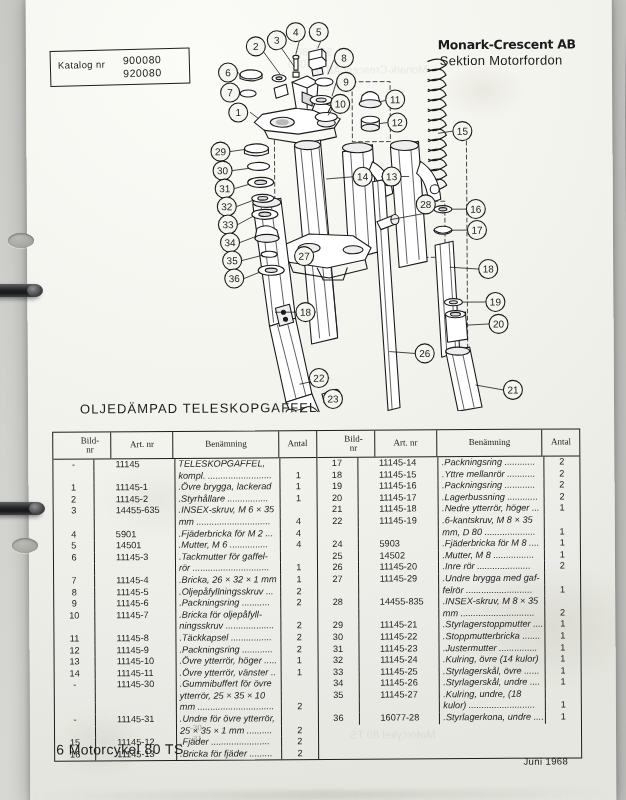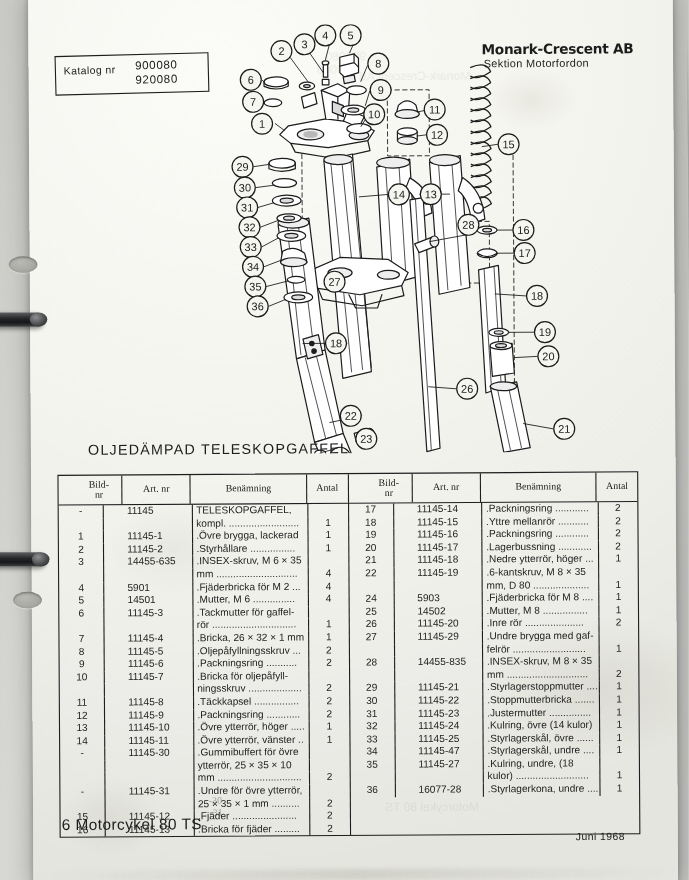--- a/index.html
+++ b/index.html
@@ -57,21 +57,21 @@
     border:1.6px solid #1d1d1d;transform:rotate(-1.1deg);
     background:rgba(255,255,255,.12);}
   #katalog-box .kl{position:absolute;left:7px;top:8px;font-size:9.5px;letter-spacing:.4px;}
   #katalog-box .kn{position:absolute;left:72px;font-size:10.5px;letter-spacing:.6px;}
   #katalog-box .kn1{top:4px;} #katalog-box .kn2{top:17px;}
 
   
   #company{position:absolute;right:36px;top:44px;text-align:left;}
   #company .cname{font-size:12.5px;font-weight:bold;letter-spacing:-.3px;
     font-family:"DejaVu Sans",sans-serif;}
-  #company .cdept{font-size:10px;letter-spacing:.3px;margin-top:1px;margin-left:2px;}
+  #company .cdept{font-size:13px;letter-spacing:.3px;margin-top:1px;margin-left:2px;}
 
   
   #diagram{position:absolute;left:150px;top:28px;width:390px;height:390px;}
   #diagram svg{display:block;}
 
   
   #section-title{position:absolute;left:52px;top:406px;font-size:13px;
     letter-spacing:1.1px;font-weight:500;}
 
   
@@ -85,21 +85,21 @@
     border-right:1px solid #1e1e1e;}
   .hdr-cell:last-child{border-right:none;}
   .c-bild{width:17%;padding-left:16px;} .c-art{width:25%;} .c-ben{width:43%;} .c-ant{width:15%;}
   .body-rows{position:relative;flex:1;}
   .prow{display:flex;align-items:flex-start;}
   .cell{font-size:9.2px;line-height:11.6px;font-family:"Liberation Sans",sans-serif;
     min-height:11.6px;}
   .cell.bild{width:17%;text-align:center;border-right:1px solid #1e1e1e;}
   .cell.art{width:25%;padding-left:21px;border-right:1px solid #1e1e1e;}
   .cell.ben{width:43%;padding-left:3px;border-right:1px solid #1e1e1e;
-    white-space:nowrap;overflow:hidden;}
+    white-space:nowrap;overflow:hidden;font-style:italic;}
   .cell.ant{width:15%;text-align:center;}
 
   
   #handwrite{position:absolute;left:160px;top:728px;font-size:9px;color:#5a5a58;
     font-family:"Liberation Serif",serif;opacity:.55;transform:rotate(-2deg);line-height:11px;}
   #footer-left{position:absolute;left:26px;top:746px;font-size:14px;letter-spacing:.4px;}
   #footer-date{position:absolute;right:48px;top:763px;font-size:9.5px;letter-spacing:.4px;}
   #bottom-smudge{position:absolute;left:0;right:0;bottom:6px;height:10px;
     background:linear-gradient(90deg,rgba(120,115,105,.0),rgba(120,115,105,.18),rgba(120,115,105,.0));
     filter:blur(2px);}
@@ -757,21 +757,21 @@
               <div class="cell ant">1</div>
             </div>
             <div class="prow">
               <div class="cell bild">33</div>
               <div class="cell art">11145-25</div>
               <div class="cell ben">.Styrlagerskål, övre ......</div>
               <div class="cell ant">1</div>
             </div>
             <div class="prow">
               <div class="cell bild">34</div>
-              <div class="cell art">11145-47</div>
+              <div class="cell art">11145-26</div>
               <div class="cell ben">.Styrlagerskål, undre ....</div>
               <div class="cell ant">1</div>
             </div>
             <div class="prow">
               <div class="cell bild">35</div>
               <div class="cell art">11145-27</div>
               <div class="cell ben">.Kulring, undre, (18</div>
               <div class="cell ant">&nbsp;</div>
             </div>
             <div class="prow">

